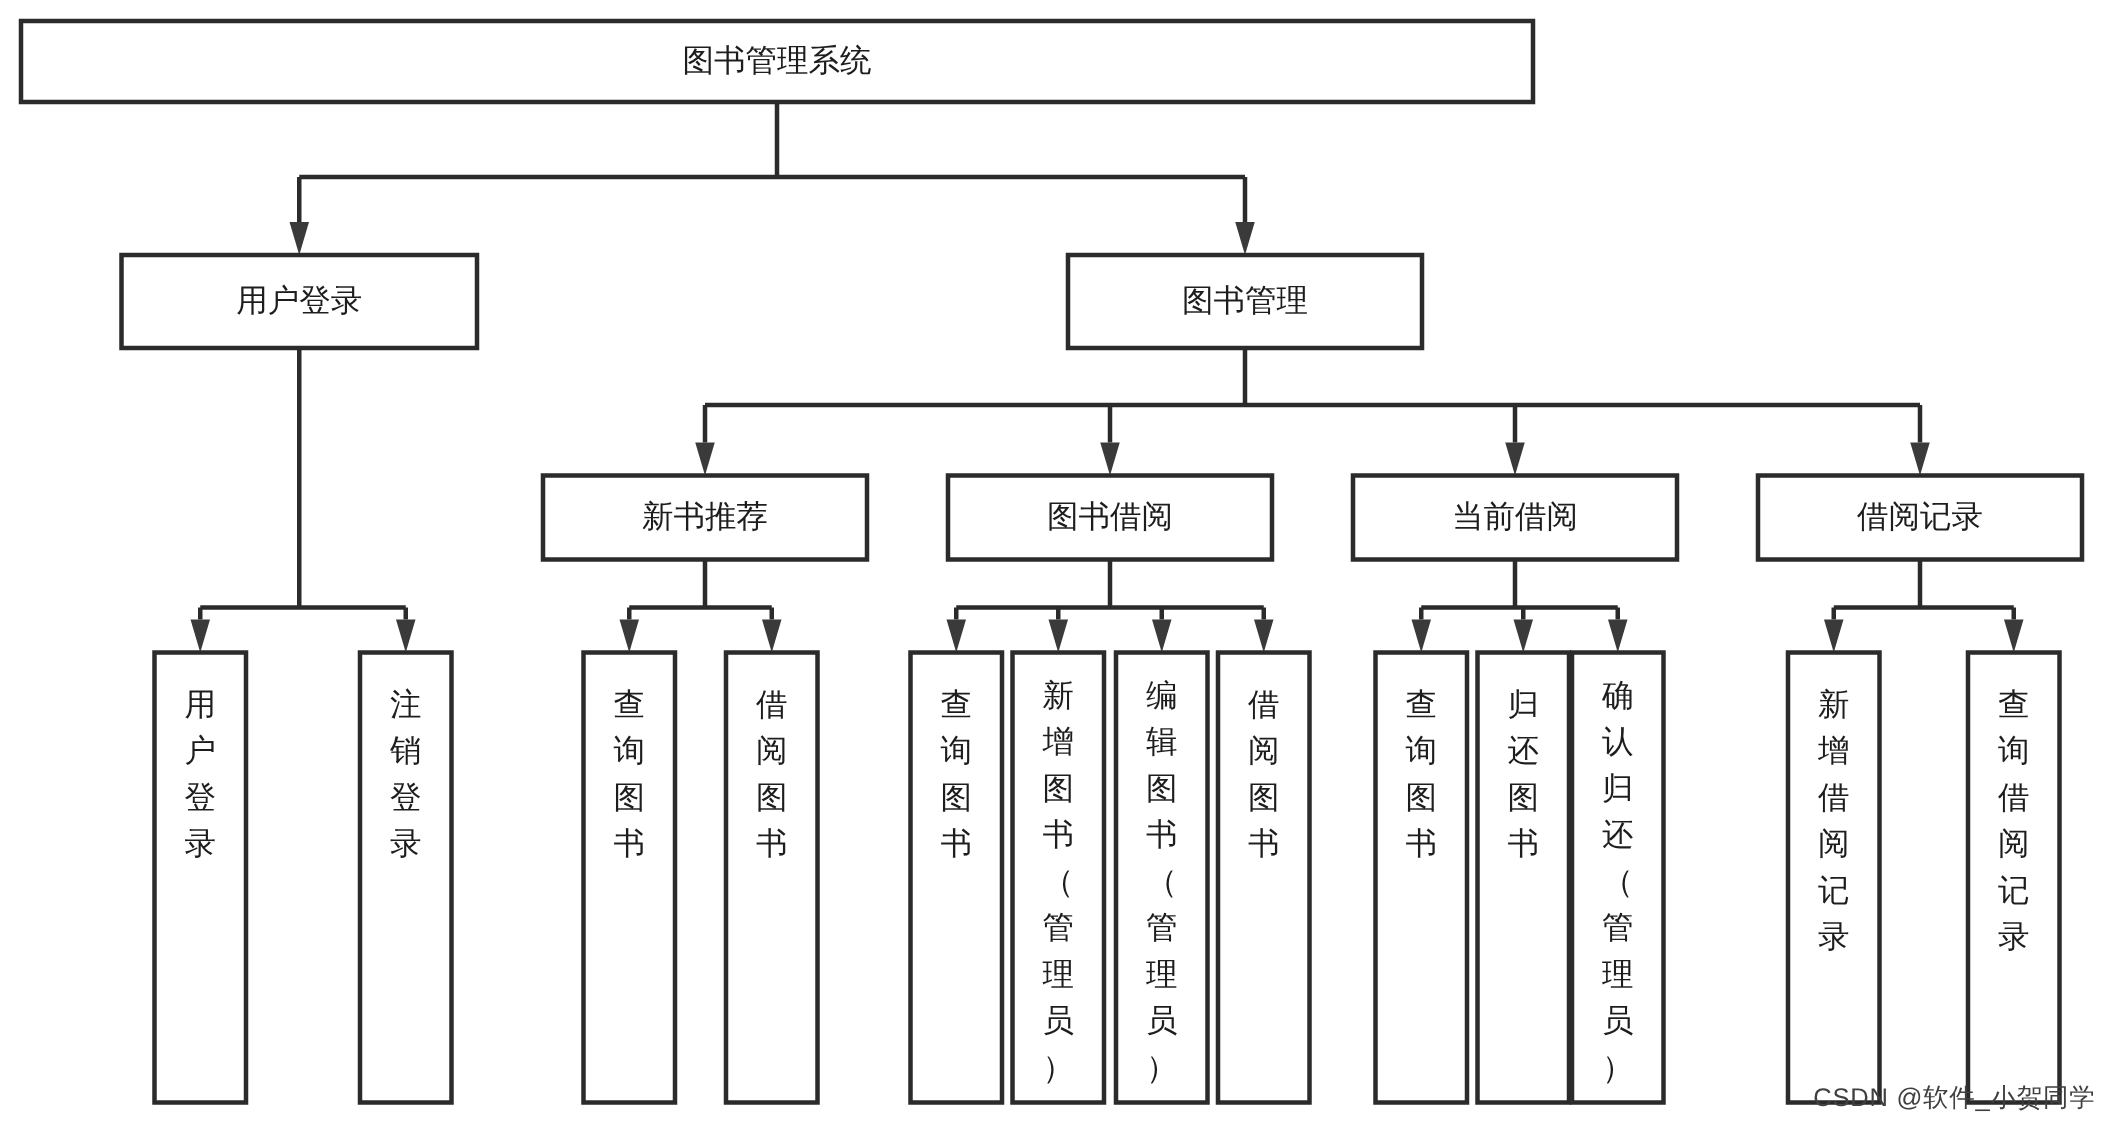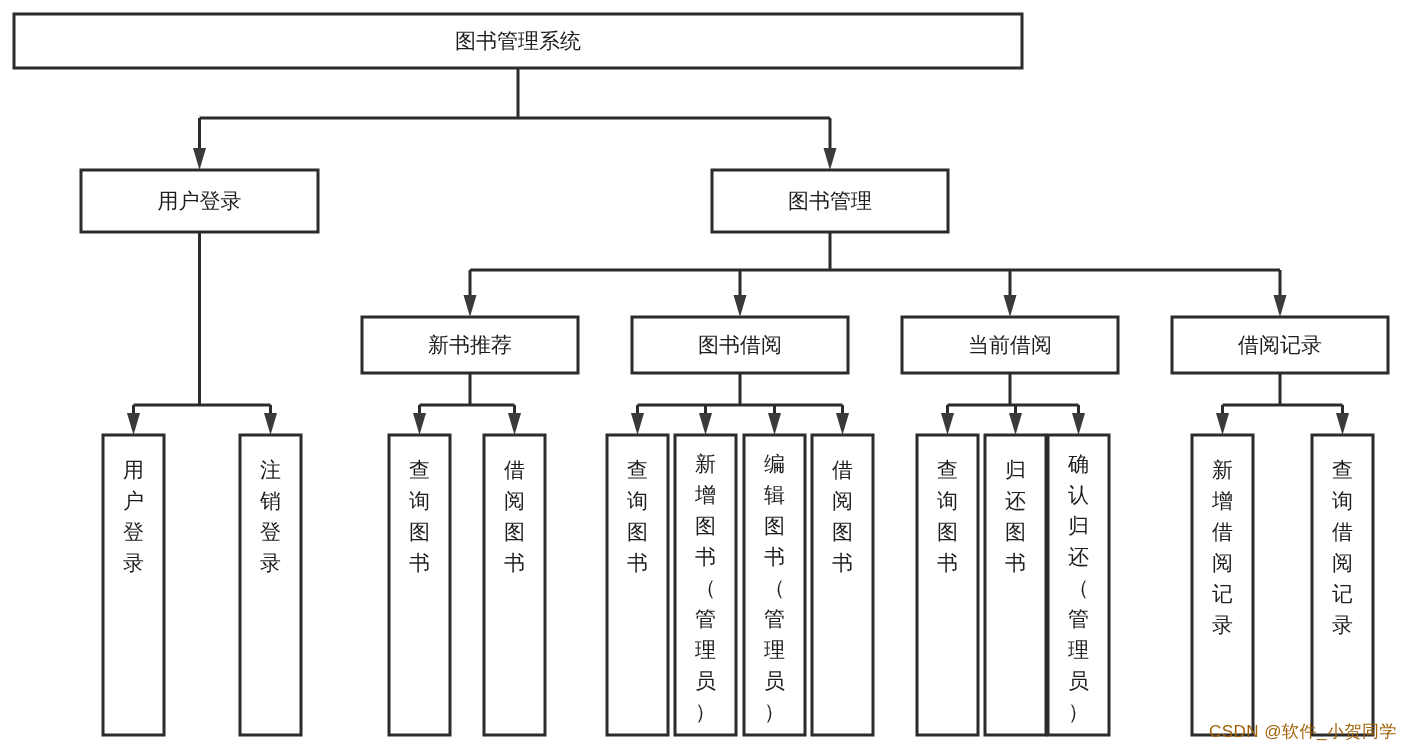--- a/index.html
+++ b/index.html
@@ -58,21 +58,21 @@
     text-anchor: middle;
     dominant-baseline: middle;
     white-space: pre;
   }
   .watermark-text {
     position: absolute;
     right: 8px;
     bottom: 4px;
     font-family: "Liberation Sans", "DejaVu Sans", sans-serif;
     font-size: 17px;
-    color: #a16207;
+    color: #404040;
     letter-spacing: 0.5px;
     user-select: none;
     pointer-events: none;
     white-space: nowrap;
   }
 </style>
 </head>
 <body>
 
 <div id="diagram-root">

